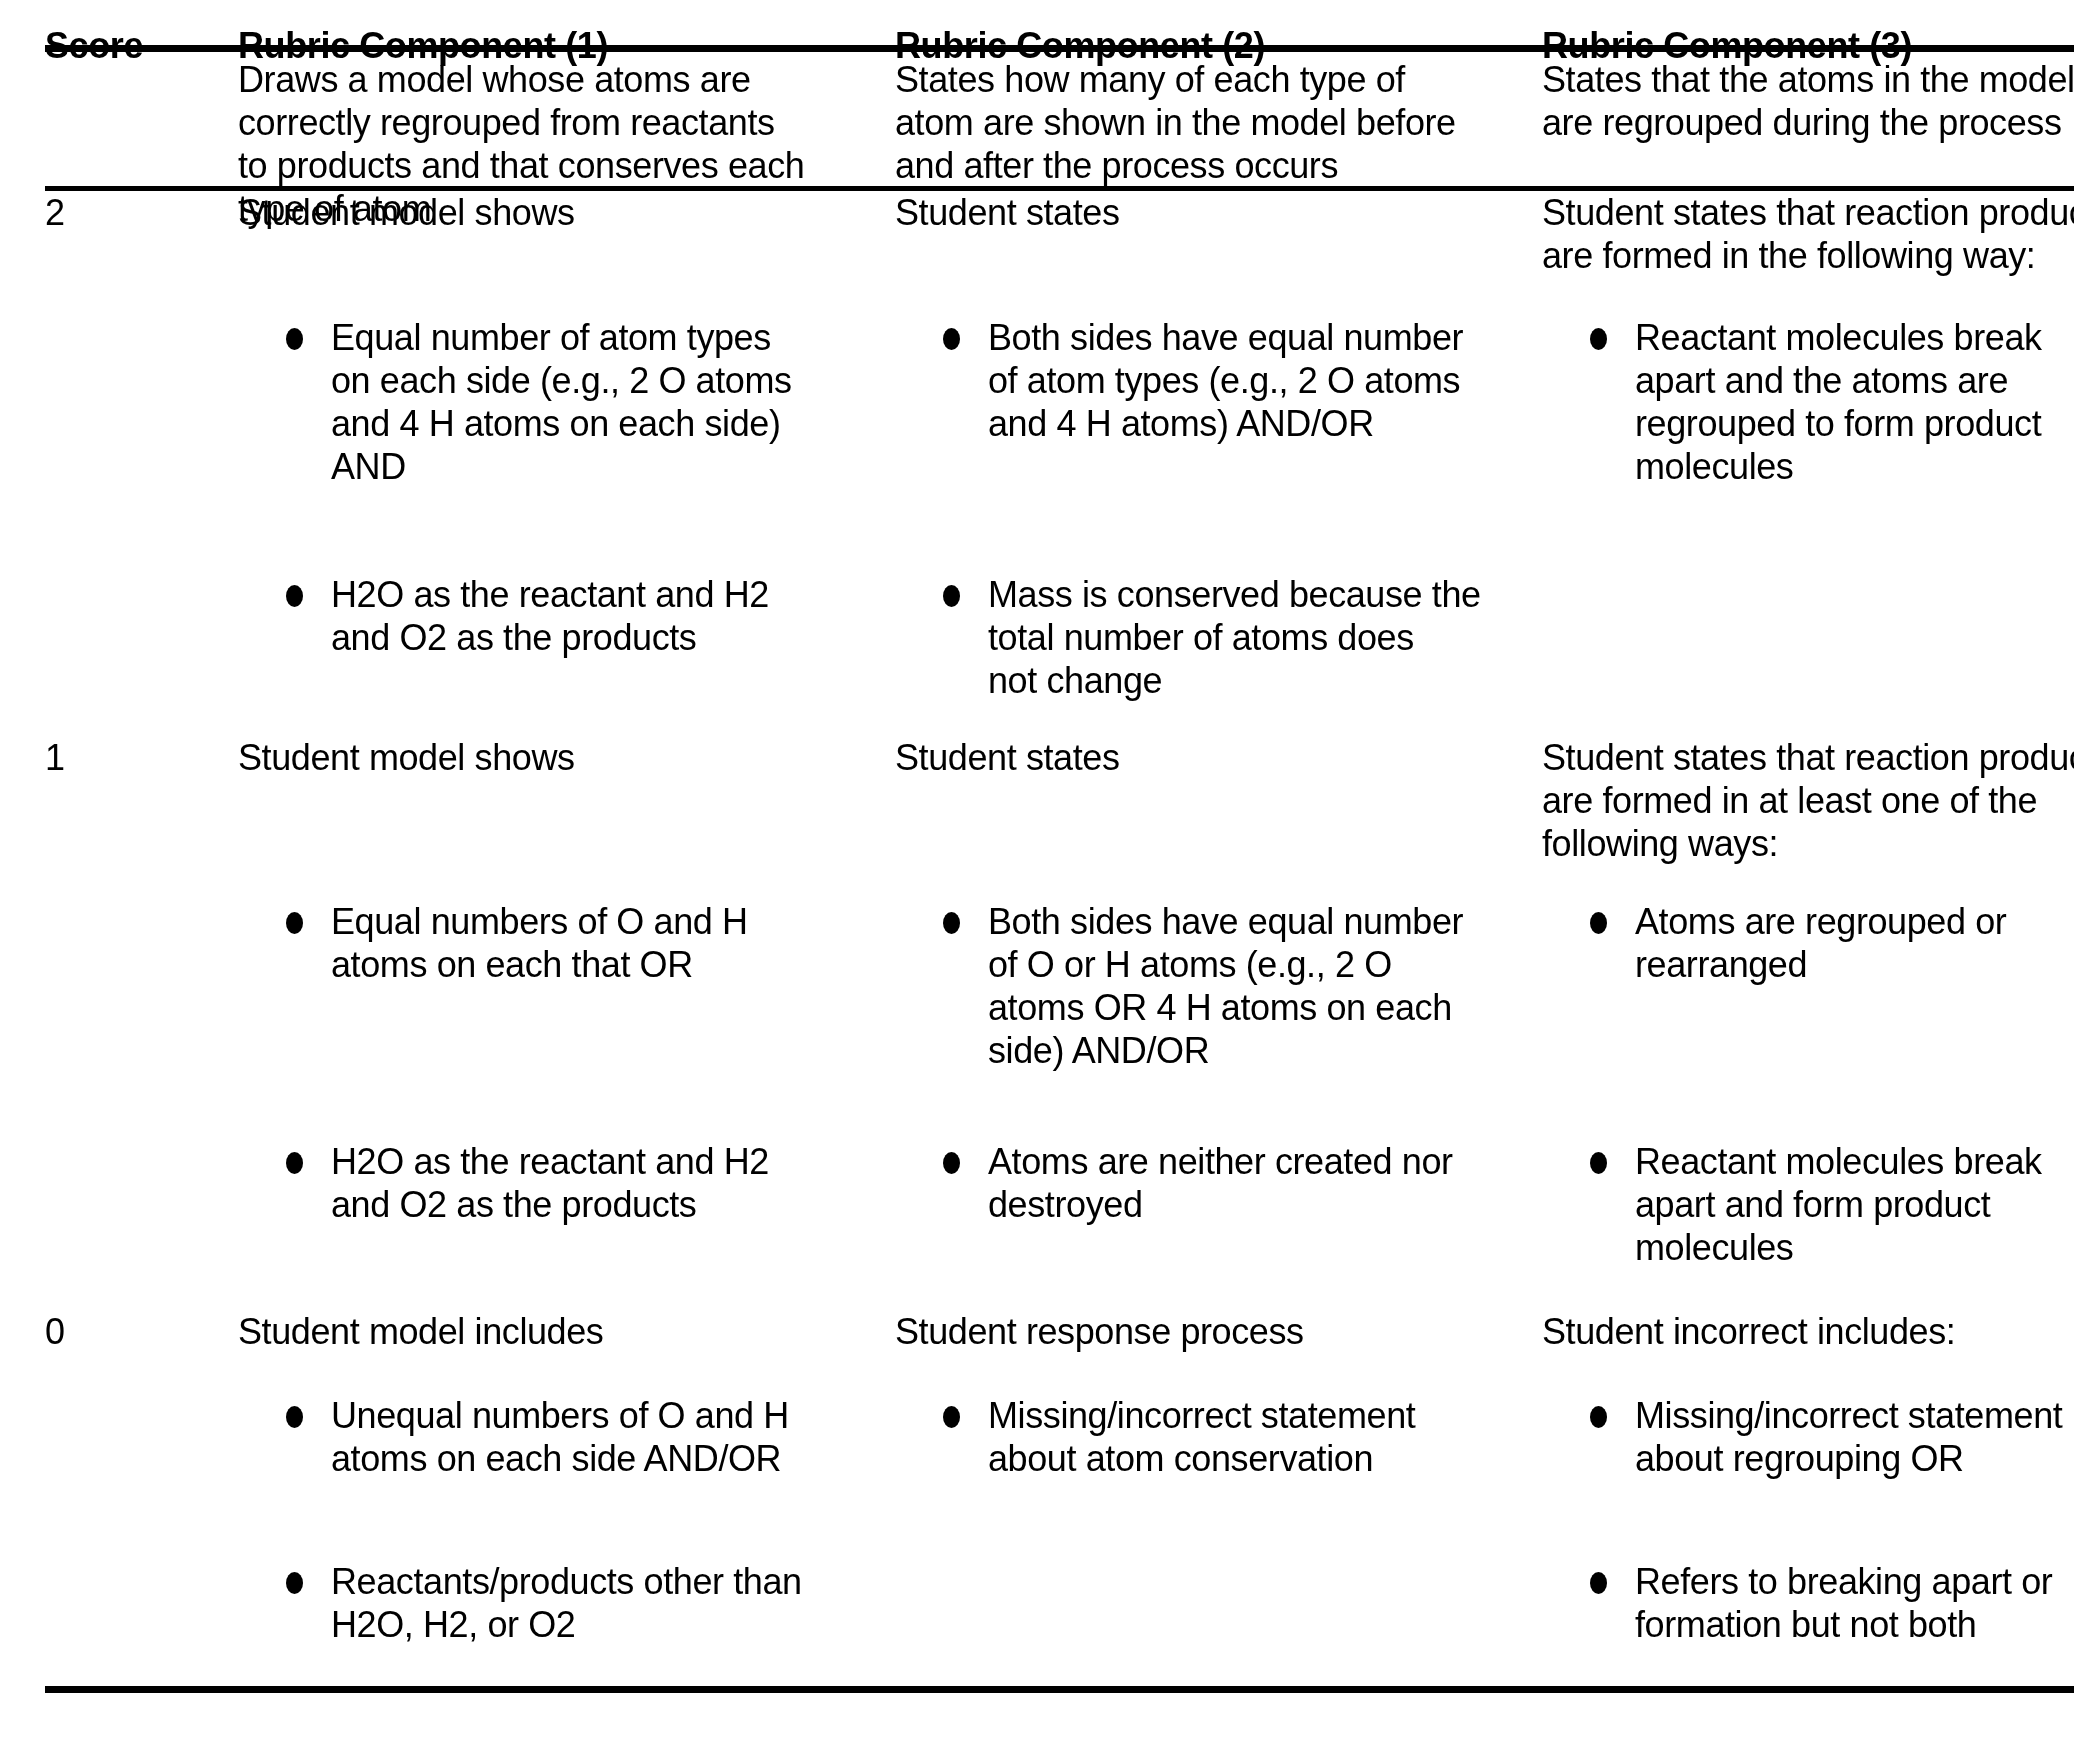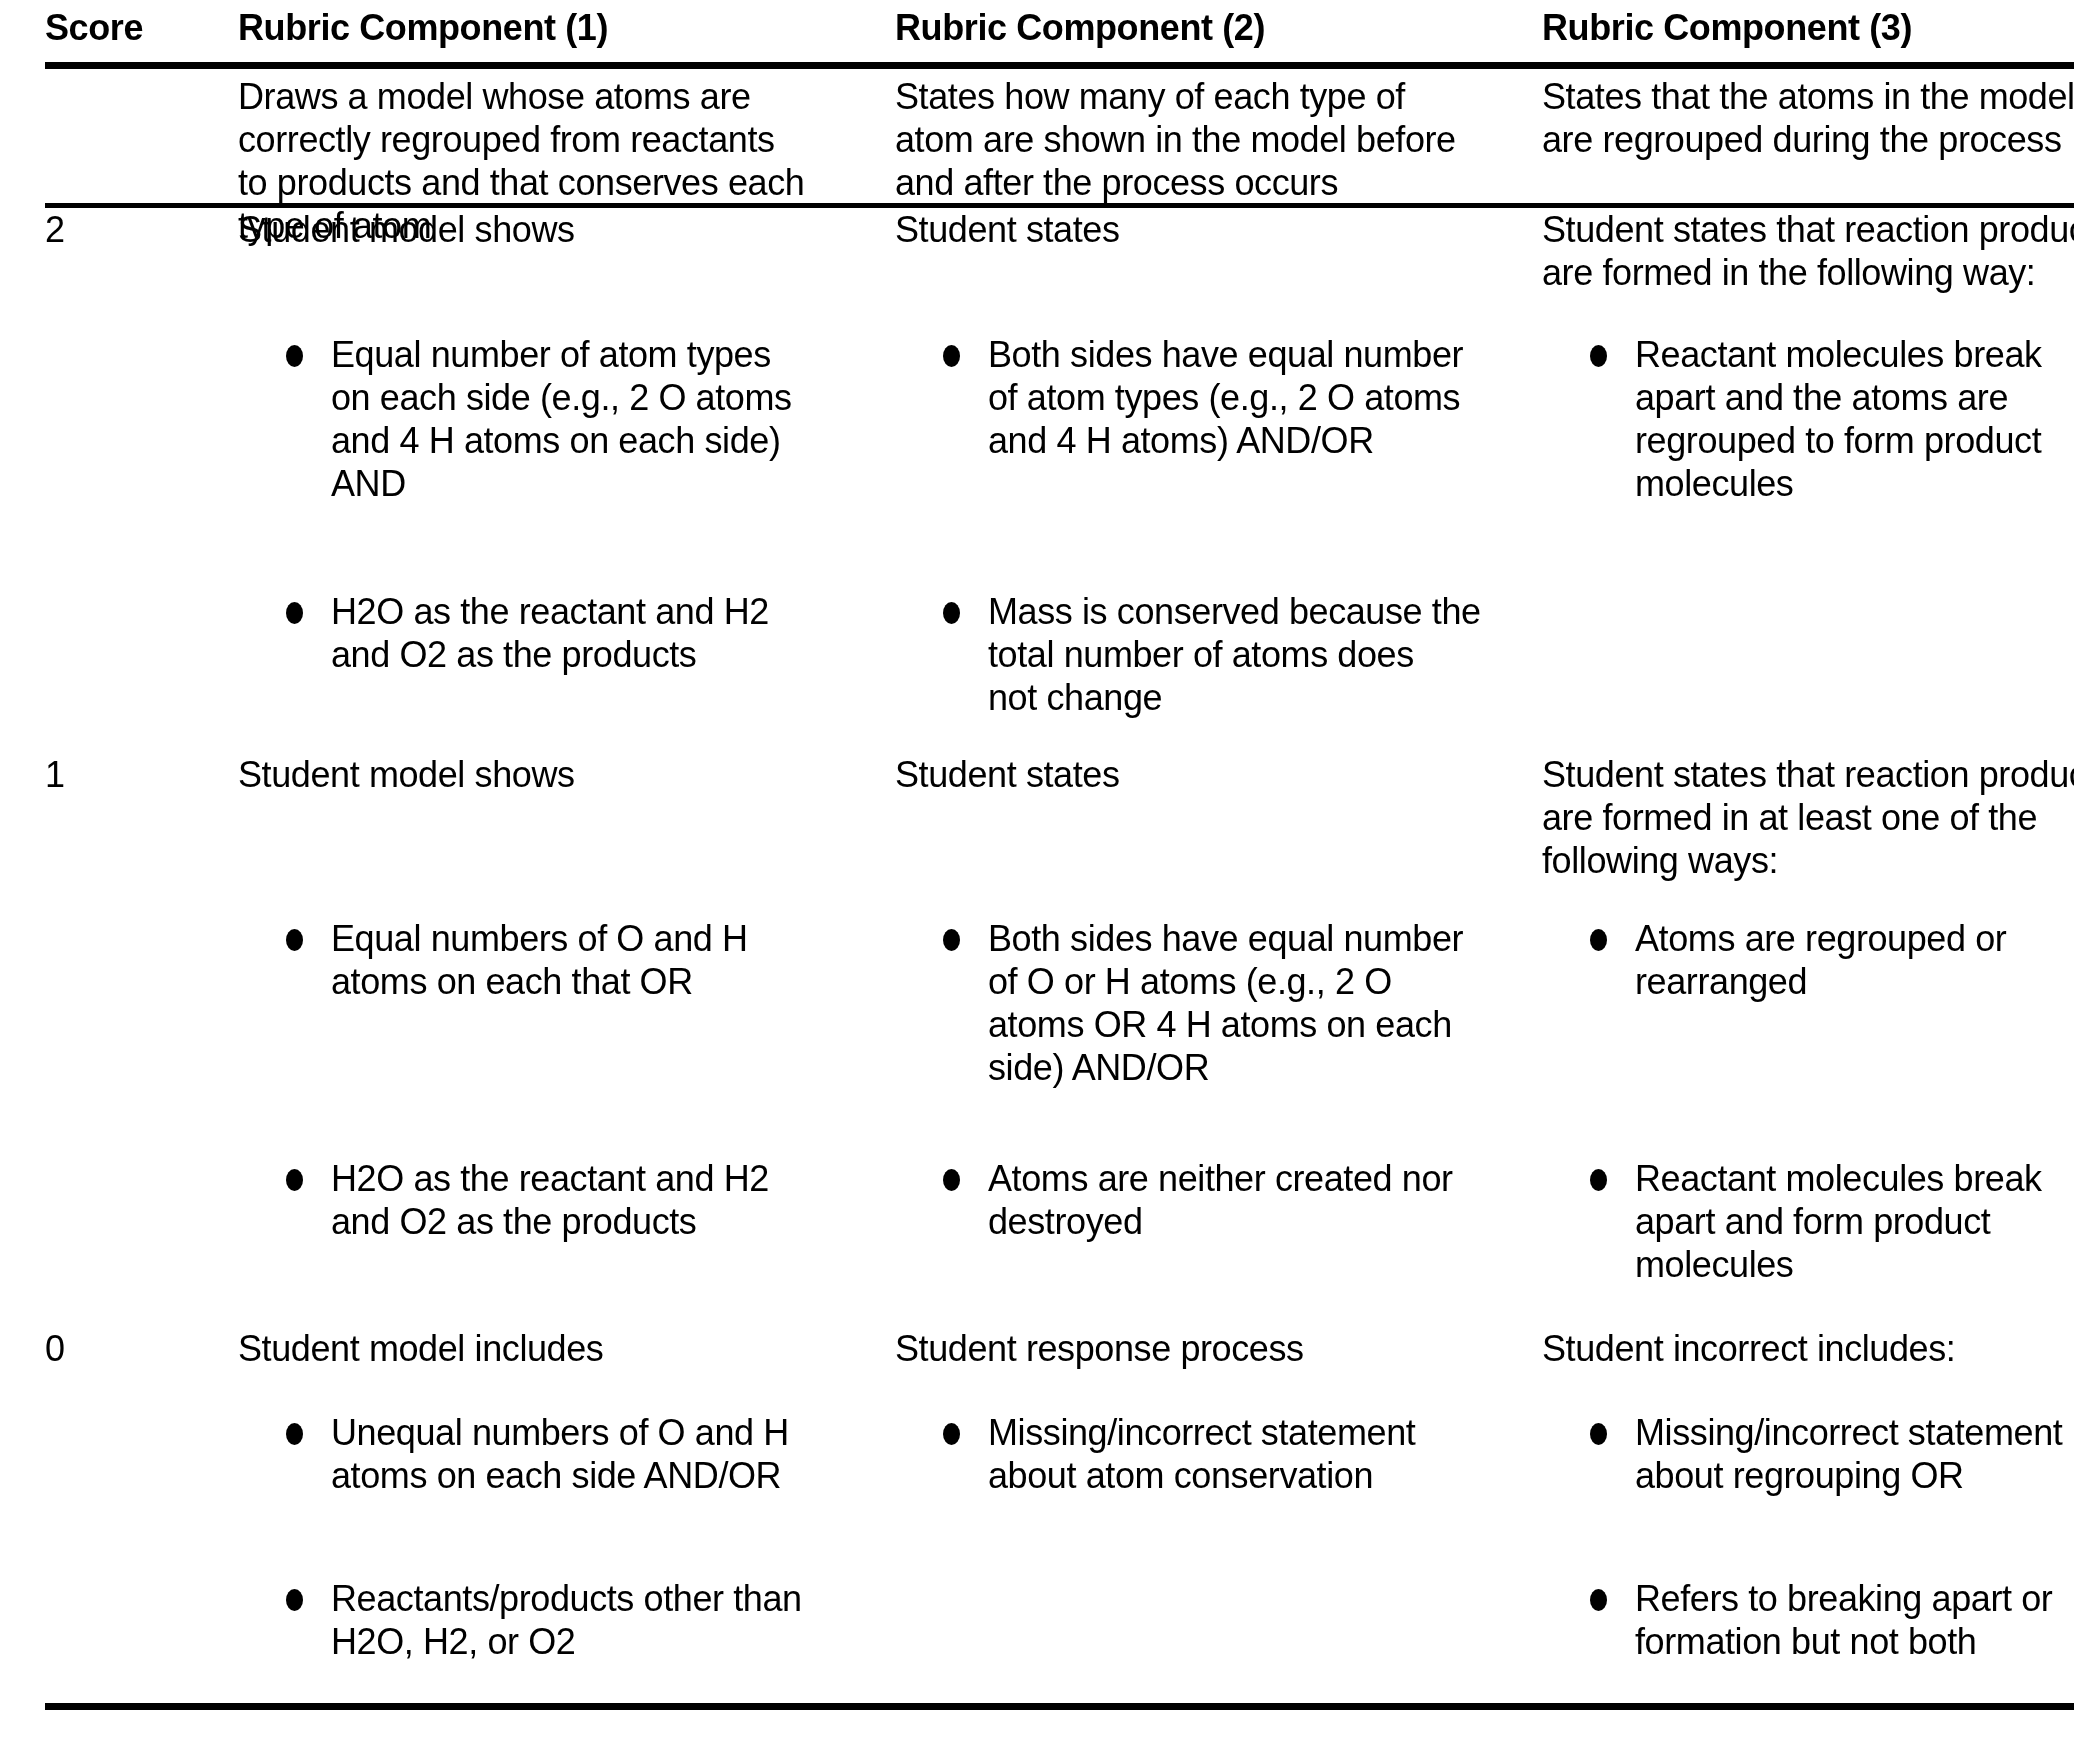--- a/index.html
+++ b/index.html
@@ -14,21 +14,21 @@
     font-family:"Liberation Sans", sans-serif;
     font-size:36px;
     line-height:43px;
     letter-spacing:-0.4px;
   }
   .band{
     display:grid;
     grid-template-columns:193px 657px 647px 574px;
     position:relative;
   }
-  .band-header{height:62px;padding-top:6px;box-sizing:border-box;}
+  .band-header{height:45px;padding-top:24px;box-sizing:border-box;}
   .band-header .hcell{font-weight:bold;white-space:pre;}
   .rule{background:#000;width:100%;}
   .rule-thick{height:7px;}
   .rule-thin{height:5px;}
   .band-desc{height:134px;padding-top:6px;box-sizing:border-box;}
   .desc{white-space:pre-line;}
   .scoreband{box-sizing:border-box;}
   .cell{position:relative;}
   .abs{position:absolute;left:0;white-space:pre;}
   .score-digit{position:absolute;top:0;left:0;white-space:pre;}

